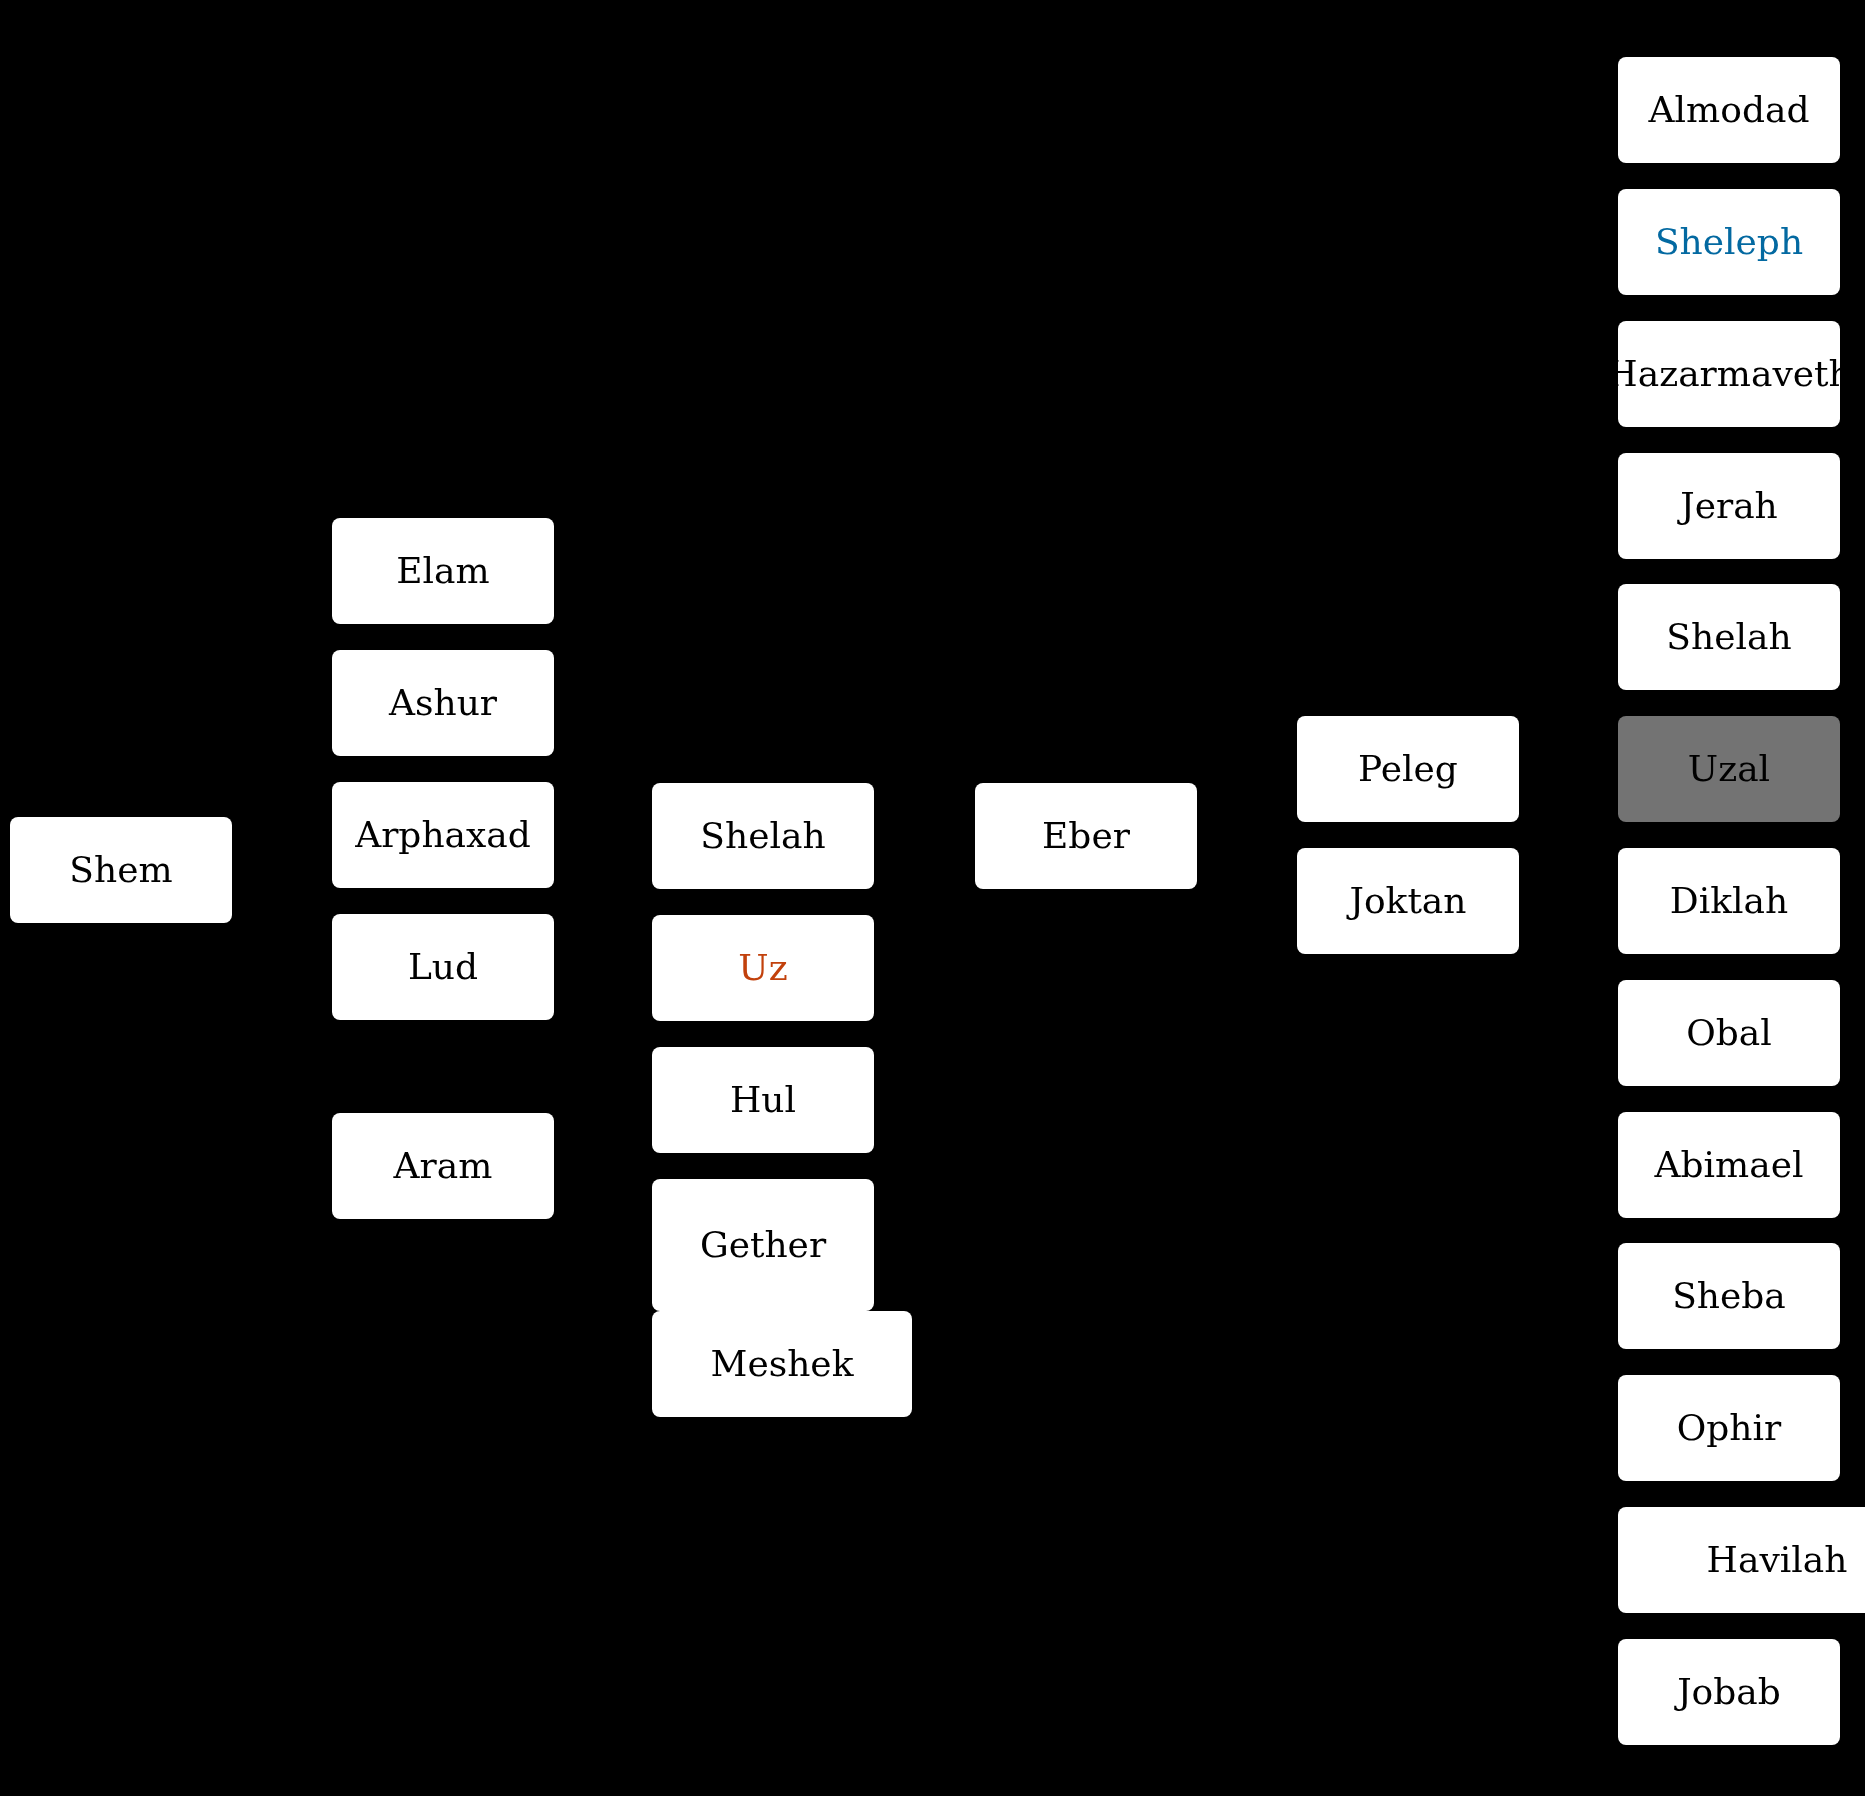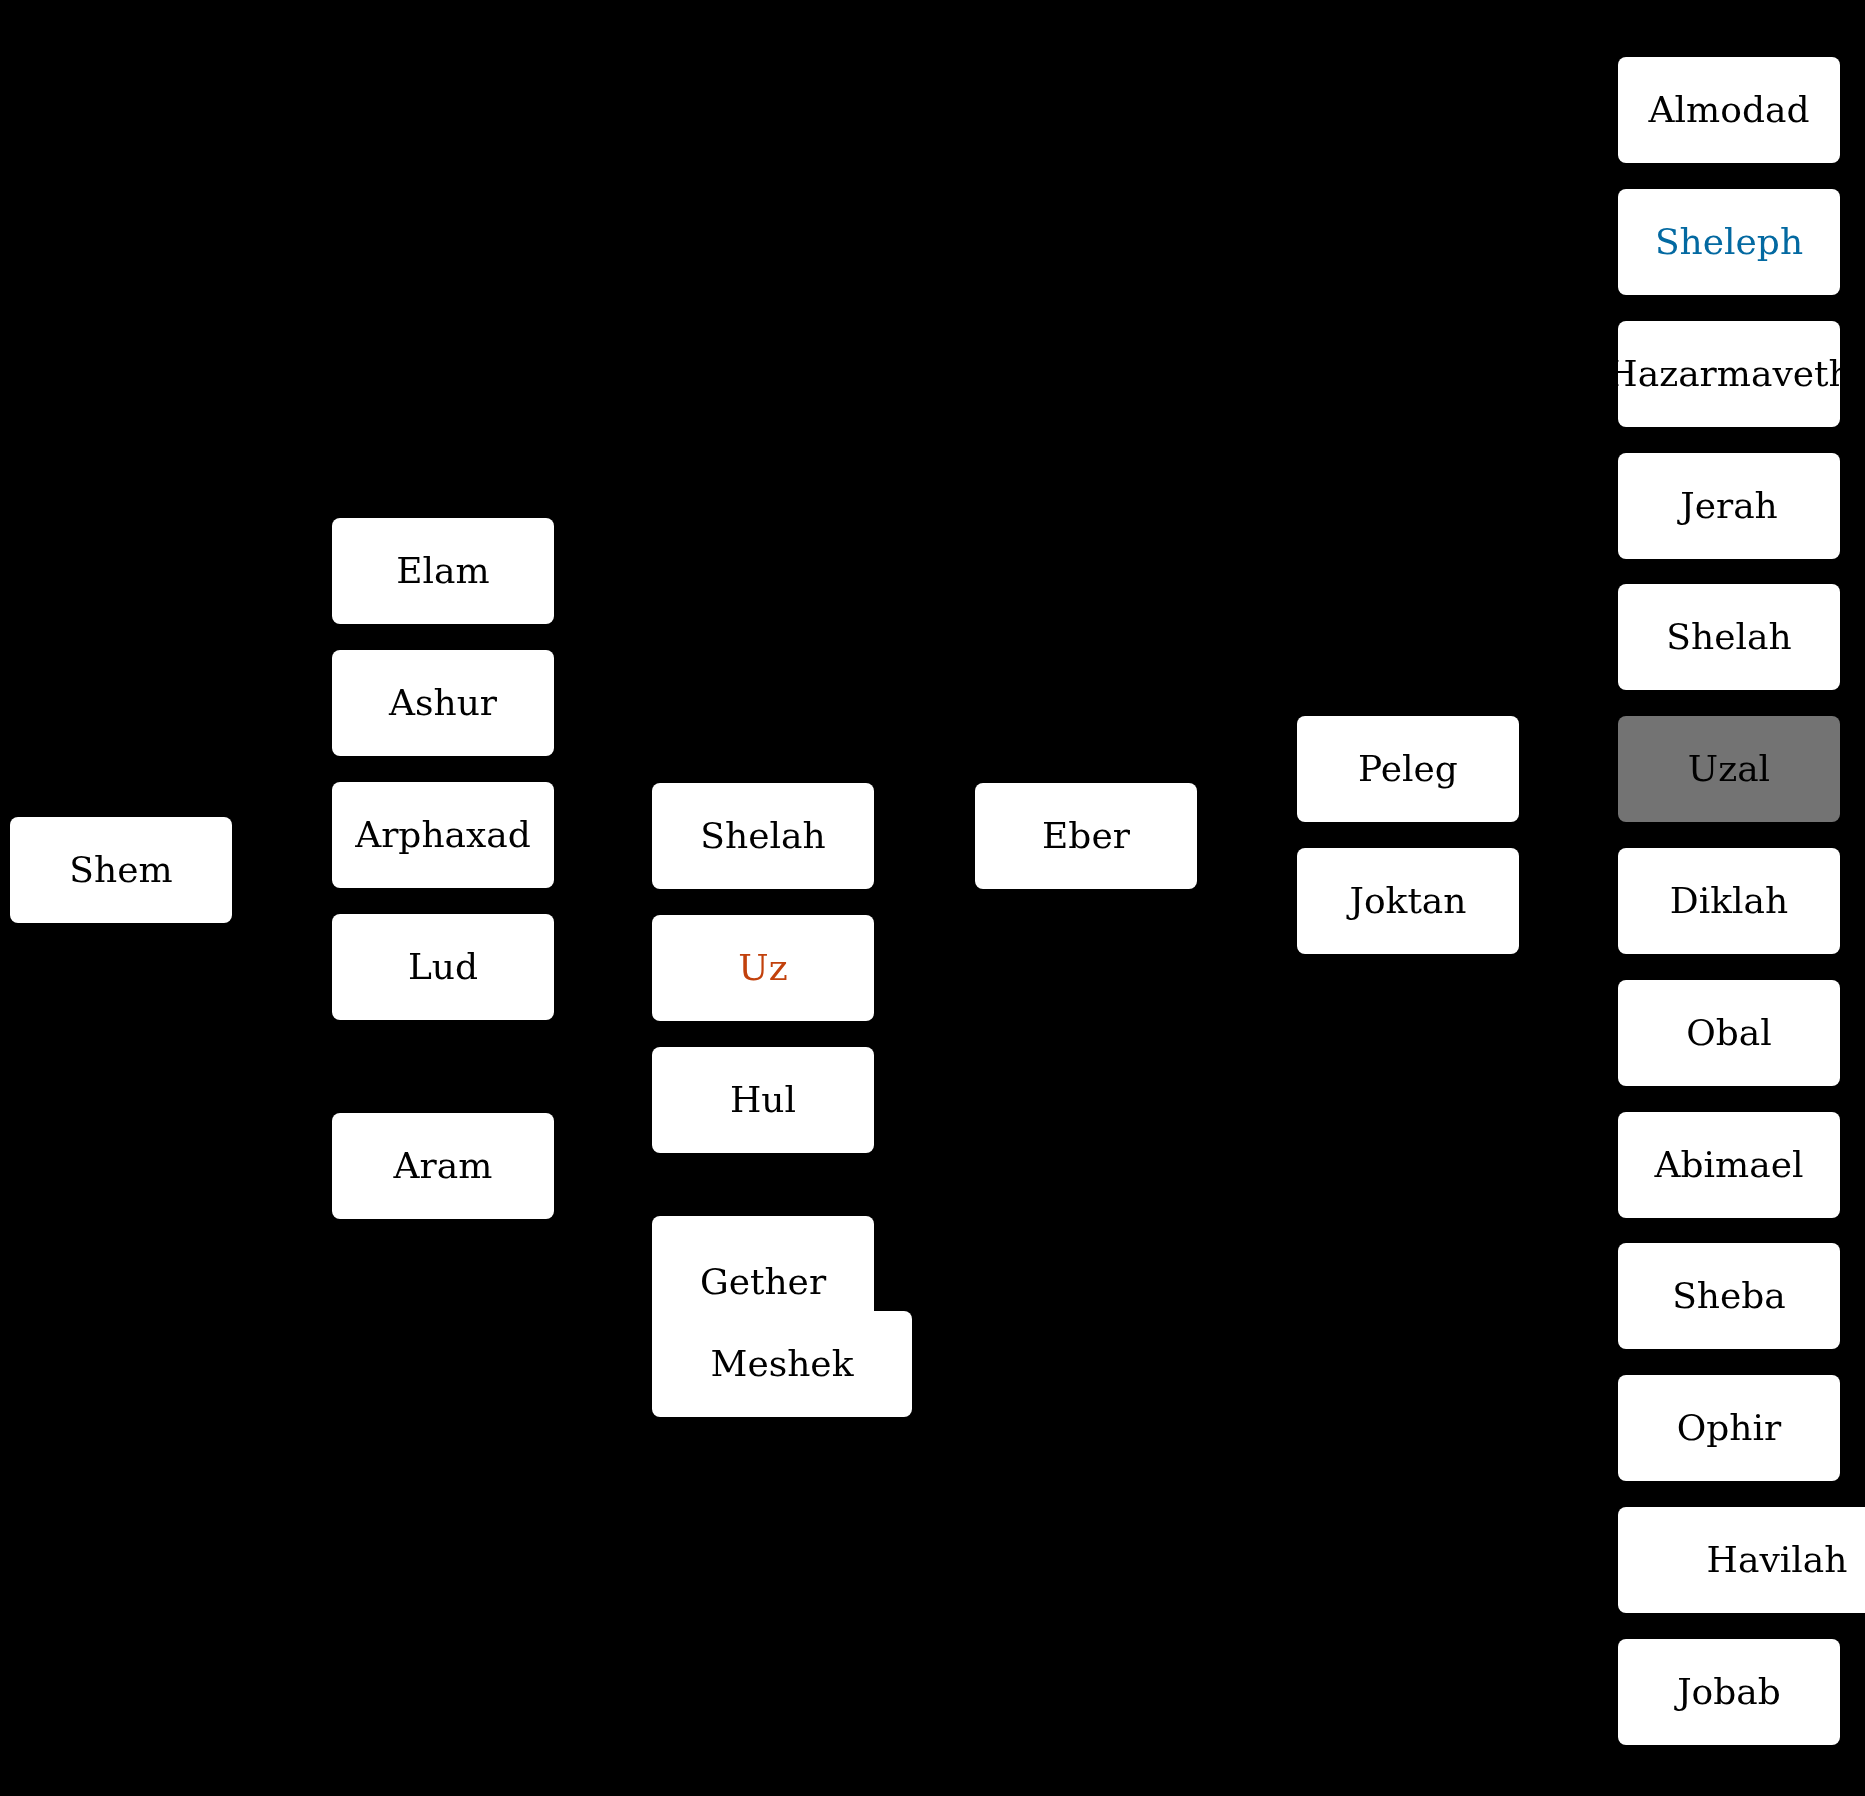--- a/index.html
+++ b/index.html
@@ -37,21 +37,21 @@
 <div id="canvas" style="background: rgb(0, 0, 0);">
     <div class="tree-node" style="left: 10px; top: 817px; width: 222px; height: 106px; background: rgb(255, 255, 255); color: rgb(0, 0, 0);">Shem</div>
     <div class="tree-node" style="left: 332px; top: 518px; width: 222px; height: 106px; background: rgb(255, 255, 255); color: rgb(0, 0, 0);">Elam</div>
     <div class="tree-node" style="left: 332px; top: 650px; width: 222px; height: 106px; background: rgb(255, 255, 255); color: rgb(0, 0, 0);">Ashur</div>
     <div class="tree-node" style="left: 332px; top: 914px; width: 222px; height: 106px; background: rgb(255, 255, 255); color: rgb(0, 0, 0);">Lud</div>
     <div class="tree-node" style="left: 332px; top: 782px; width: 222px; height: 106px; background: rgb(255, 255, 255); color: rgb(0, 0, 0);">Arphaxad</div>
     <div class="tree-node" style="left: 332px; top: 1113px; width: 222px; height: 106px; background: rgb(255, 255, 255); color: rgb(0, 0, 0);">Aram</div>
     <div class="tree-node" style="left: 652px; top: 783px; width: 222px; height: 106px; background: rgb(255, 255, 255); color: rgb(0, 0, 0);">Shelah</div>
     <div class="tree-node" style="left: 652px; top: 915px; width: 222px; height: 106px; background: rgb(255, 255, 255); color: #c2410c;">Uz</div>
     <div class="tree-node" style="left: 652px; top: 1047px; width: 222px; height: 106px; background: rgb(255, 255, 255); color: rgb(0, 0, 0);">Hul</div>
-    <div class="tree-node" style="left: 652px; top: 1179px; width: 222px; height: 132px; background: rgb(255, 255, 255); color: rgb(0, 0, 0); margin-top: 37px;">Gether</div>
+    <div class="tree-node" style="left: 652px; top: 1179px; width: 222px; height: 132px; background: rgb(255, 255, 255); color: rgb(0, 0, 0);">Gether</div>
     <div class="tree-node" style="left: 652px; top: 1311px; width: 260px; height: 106px; background: rgb(255, 255, 255); color: rgb(0, 0, 0);">Meshek</div>
     <div class="tree-node" style="left: 975px; top: 783px; width: 222px; height: 106px; background: rgb(255, 255, 255); color: rgb(0, 0, 0);">Eber</div>
     <div class="tree-node" style="left: 1297px; top: 716px; width: 222px; height: 106px; background: rgb(255, 255, 255); color: rgb(0, 0, 0); text-align: right;">Peleg</div>
     <div class="tree-node" style="left: 1297px; top: 848px; width: 222px; height: 106px; background: rgb(255, 255, 255); color: rgb(0, 0, 0);">Joktan</div>
     <div class="tree-node" style="left: 1618px; top: 57px; width: 222px; height: 106px; background: rgb(255, 255, 255); color: rgb(0, 0, 0);">Almodad</div>
     <div class="tree-node" style="left: 1618px; top: 189px; width: 222px; height: 106px; background: rgb(255, 255, 255); color: #0369a1;">Sheleph</div>
     <div class="tree-node" style="left: 1618px; top: 321px; width: 222px; height: 106px; background: rgb(255, 255, 255); color: rgb(0, 0, 0);">Hazarmaveth</div>
     <div class="tree-node" style="left: 1618px; top: 453px; width: 222px; height: 106px; background: rgb(255, 255, 255); color: rgb(0, 0, 0);">Jerah</div>
     <div class="tree-node" style="left: 1618px; top: 584px; width: 222px; height: 106px; background: rgb(255, 255, 255); color: rgb(0, 0, 0);">Shelah</div>
     <div class="tree-node" style="left: 1618px; top: 716px; width: 222px; height: 106px; background: #737373; color: rgb(0, 0, 0); text-align: center;">Uzal</div>

